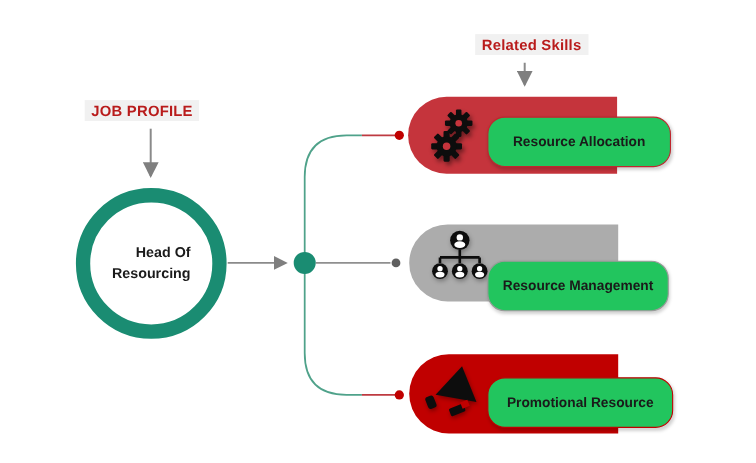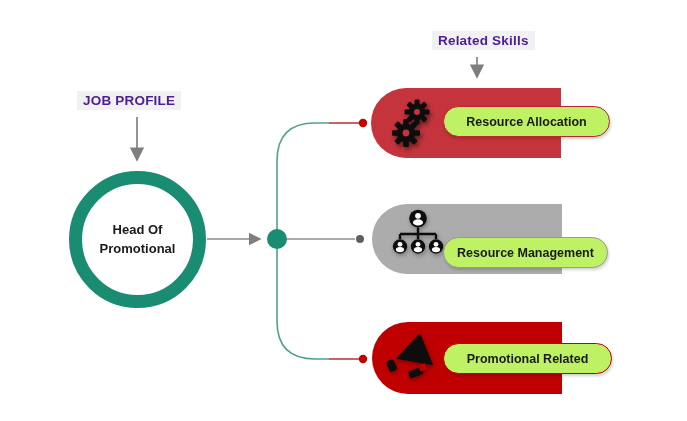--- a/index.html
+++ b/index.html
@@ -1,43 +1,43 @@
 <!DOCTYPE html>
 <html><head>
 <meta charset="utf-8">
 <style>
   html,body{margin:0;padding:0;background:#fff;}
   #canvas{
     position:relative;width:687px;height:421px;background:#fff;overflow:hidden;
     font-family:"Liberation Sans", sans-serif;
   }
   .floating-label{
-    position:absolute;background:#F1F1F1;color:#4c1d95;
+    position:absolute;background:#F1F1F1;color:#b91c1c;
     font-size:13.5px;font-weight:bold;letter-spacing:.2px;
     padding:2px 6px;white-space:nowrap;
   }
   #job-profile-label{left:77px;top:91px;}
   #related-skills-label{left:432px;top:31px;}
   #connector-layer{position:absolute;left:0;top:0;pointer-events:none;}
   #profile-ring{
     position:absolute;left:69px;top:171px;width:137px;height:137px;
     box-sizing:border-box;border:13px solid #1A8C72;border-radius:50%;
     background:#fff;display:flex;align-items:center;justify-content:center;
   }
   #profile-ring .ring-text{
-    text-align:center;font-size:13px;font-weight:bold;color:#1a1a1a;line-height:1.45;
+    text-align:right;font-size:13px;font-weight:bold;color:#1a1a1a;line-height:1.45;
   }
   .skill-pill{position:absolute;left:371px;width:190px;height:70px;
     border-radius:36px 0 0 36px;}
   #skill-pill-1{top:88px;}
   #skill-pill-2{top:204px;left:372px;}
   #skill-pill-3{top:322px;left:372px;height:72px;}
   .skill-capsule{
-    position:absolute;left:443px;height:31px;box-sizing:border-box;
-    background:#bef264;border:1px solid #c00;border-radius:16px;
+    position:absolute;left:443px;height:46px;box-sizing:border-box;
+    background:#22c55e;border:1px solid #c00;border-radius:16px;
     display:flex;align-items:center;justify-content:center;
     font-size:12.5px;font-weight:bold;color:#1a1a1a;white-space:nowrap;
     box-shadow:1px 2px 3px rgba(0,0,0,.18);
   }
   #skill-capsule-1{top:106px;width:167px;}
   #skill-capsule-2{top:237px;width:165px;}
   #skill-capsule-3{top:343px;width:169px;}
   .pill-icon{position:absolute;}
   #gears-icon{left:383px;top:92px;filter:drop-shadow(2px 3px 2px rgba(0,0,0,.45));}
   #org-chart-icon{left:392px;top:209px;filter:drop-shadow(1px 2px 2px rgba(0,0,0,.3));}
@@ -66,21 +66,21 @@
     <line x1="329" y1="359" x2="360" y2="359" stroke="#BE3A41" stroke-width="1.6"></line>
     <circle cx="363" cy="359" r="4.2" fill="#C00000"></circle>
     <circle cx="277" cy="239" r="10" fill="#1A8C72"></circle>
   </svg>
 
   <div class="floating-label" id="job-profile-label">JOB PROFILE</div>
 
   <div id="profile-ring">
     <div class="ring-text">
       <div>Head Of</div>
-      <div>Promotional</div>
+      <div>Resourcing</div>
     </div>
   </div>
 
   <div class="floating-label" id="related-skills-label">Related Skills</div>
 
   <div class="skill-pill" id="skill-pill-1" style="background: rgb(197, 52, 60);"></div>
   <svg class="pill-icon" id="gears-icon" width="58" height="60" viewBox="0 0 58 60">
     <g fill="#0D0D0D">
       <g transform="translate(34,20)">
         <rect x="-2.5" y="-12.5" width="5" height="25" rx="1"></rect>
@@ -135,16 +135,16 @@
   <div class="skill-pill" id="skill-pill-3" style="background: rgb(192, 0, 0);"></div>
   <svg class="pill-icon" id="megaphone-icon" width="58" height="62" viewBox="0 0 58 62">
     <g transform="rotate(-22 28 32)">
       <polygon points="11,26 43,11 43,46" fill="#0D0D0D"></polygon>
       <rect x="17" y="42.5" width="14" height="7.5" rx="1.5" fill="#0D0D0D"></rect>
       <rect x="29" y="41" width="7" height="6" fill="#C00000"></rect>
       <rect x="0.5" y="25" width="8" height="11.5" rx="2.5" fill="#0D0D0D"></rect>
     </g>
   </svg>
   <div class="skill-capsule" id="skill-capsule-3" style="border-color: rgb(192, 0, 0);">
-    <span>Promotional Related</span>
+    <span>Promotional Resource</span>
   </div>
 
 </div>
 
 </body></html>

